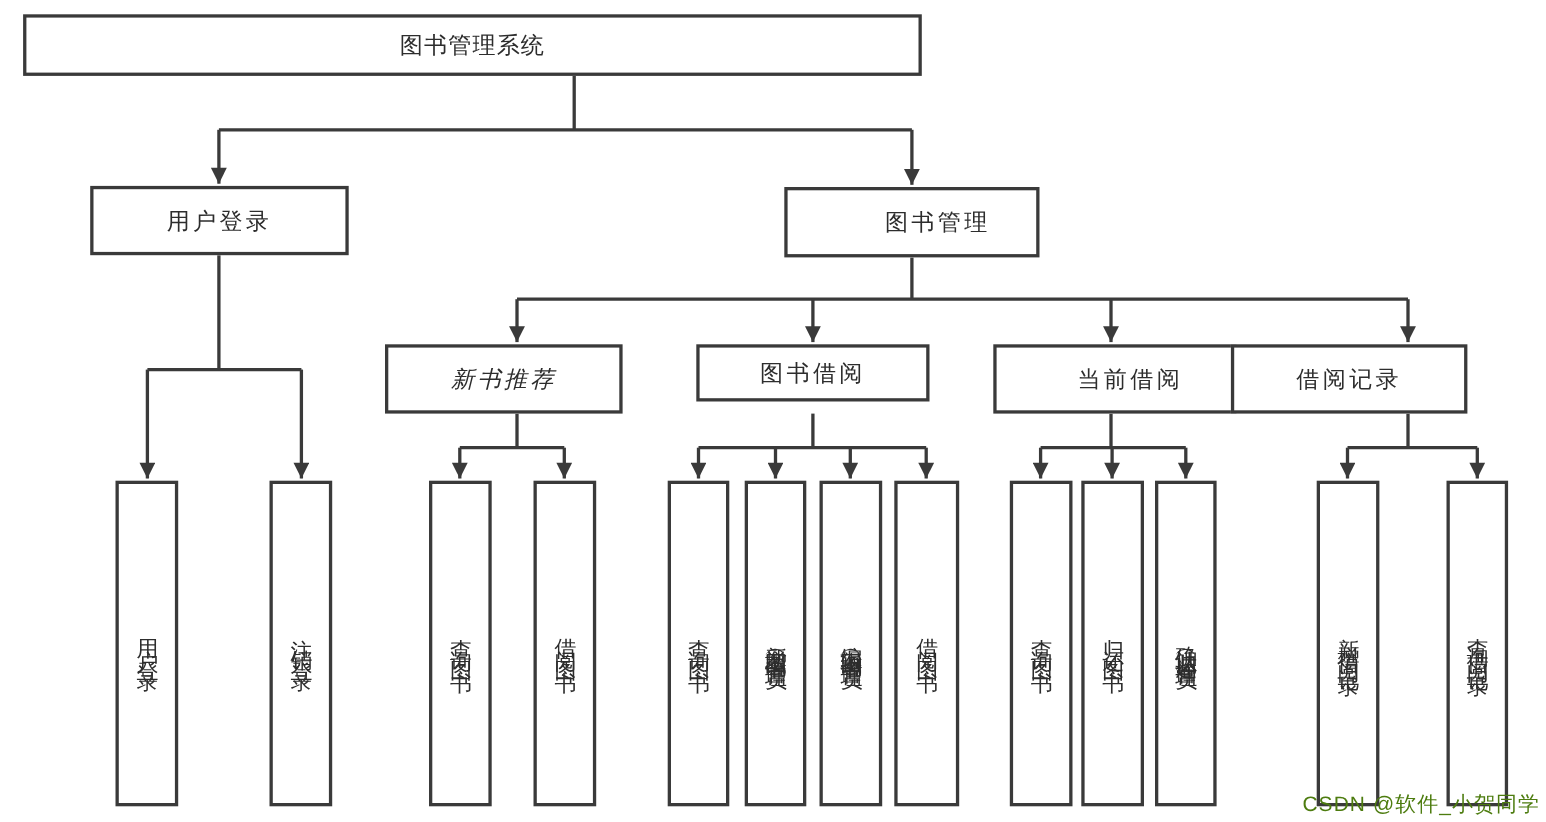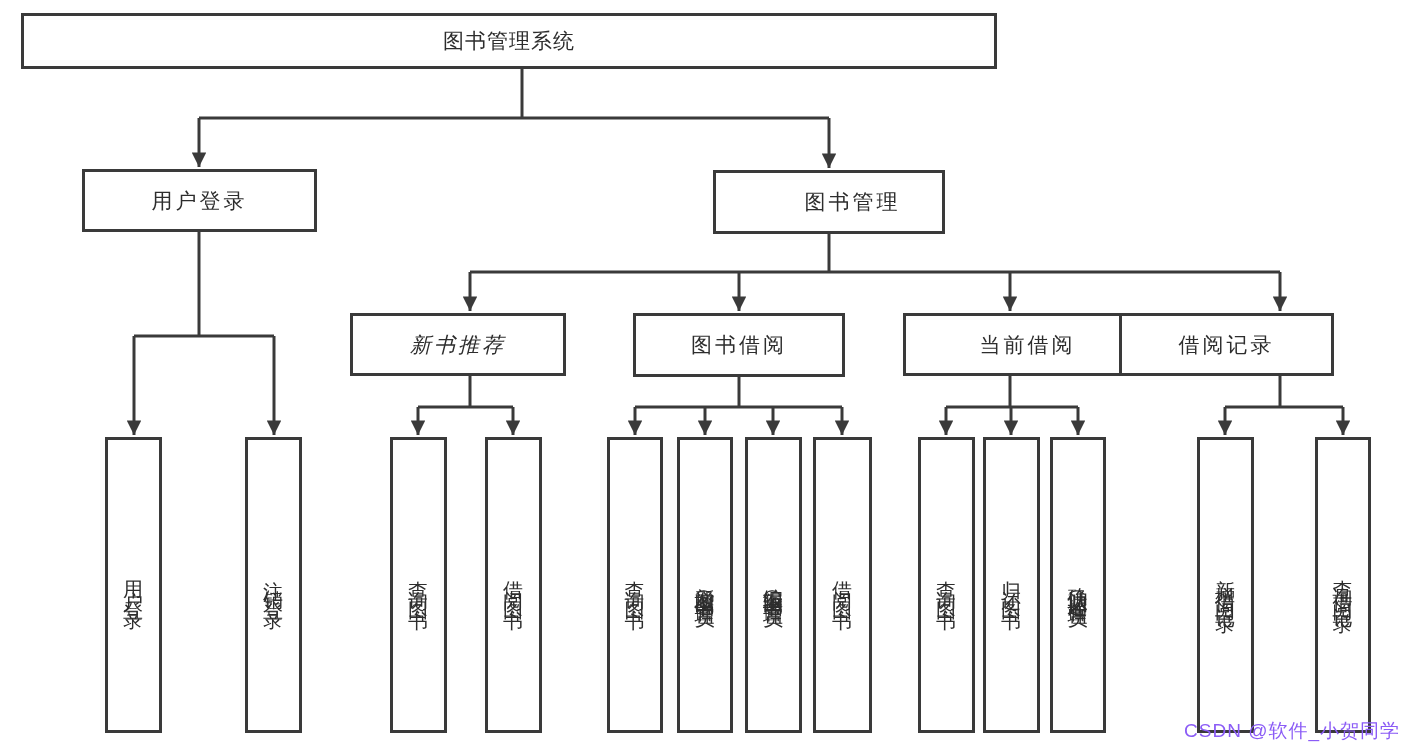--- a/index.html
+++ b/index.html
@@ -30,21 +30,21 @@
     text-orientation:mixed;
     letter-spacing:10px;
     line-height:1;
     white-space:nowrap;
   }
   .watermark{
     position:absolute;
     right:5px;
     bottom:3px;
     font-size:19px;
-    color:#8b5cf6;
+    color:#4d7c0f;
     letter-spacing:1px;
     z-index:3;
   }
 </style>
 </head>
 <body>
 
 <div class="canvas">
 
   <svg class="connectors" viewBox="0 0 1405 747" xmlns="http://www.w3.org/2000/svg">
@@ -90,35 +90,35 @@
       <path d="M1011,407 L1011,435" marker-end="url(#arrow)"></path>
       <path d="M1078,407 L1078,435" marker-end="url(#arrow)"></path>
 
       <path d="M1280,376 L1280,407"></path>
       <path d="M1225,407 L1343,407"></path>
       <path d="M1225,407 L1225,435" marker-end="url(#arrow)"></path>
       <path d="M1343,407 L1343,435" marker-end="url(#arrow)"></path>
     </g>
   </svg>
 
-  <div class="node root" style="left:21px;top:13px;width:976px;height:56px;">
+  <div class="node root" style="left:21px;top:13px;width:817px;height:56px;">
     <span>图书管理系统</span>
   </div>
 
   <div class="node lvl" style="left:82px;top:169px;width:235px;height:63px;">
     <span>用户登录</span>
   </div>
   <div class="node lvl" style="left:713px;top:170px;width:232px;height:64px;padding-left:47px;">
     <span>图书管理</span>
   </div>
 
   <div class="node lvl" style="left:350px;top:313px;width:216px;height:63px;font-style:italic;">
     <span>新书推荐</span>
   </div>
-  <div class="node lvl" style="left:633px;top:313px;width:212px;height:64px;">
+  <div class="node lvl" style="left:633px;top:313px;width:212px;height:52px;">
     <span>图书借阅</span>
   </div>
   <div class="node lvl" style="left:903px;top:313px;width:221px;height:63px;padding-left:28px;">
     <span>当前借阅</span>
   </div>
   <div class="node lvl" style="left:1119px;top:313px;width:215px;height:63px;">
     <span>借阅记录</span>
   </div>
 
   <div class="node leaf" style="left:105px;top:437px;width:57px;height:296px;">

